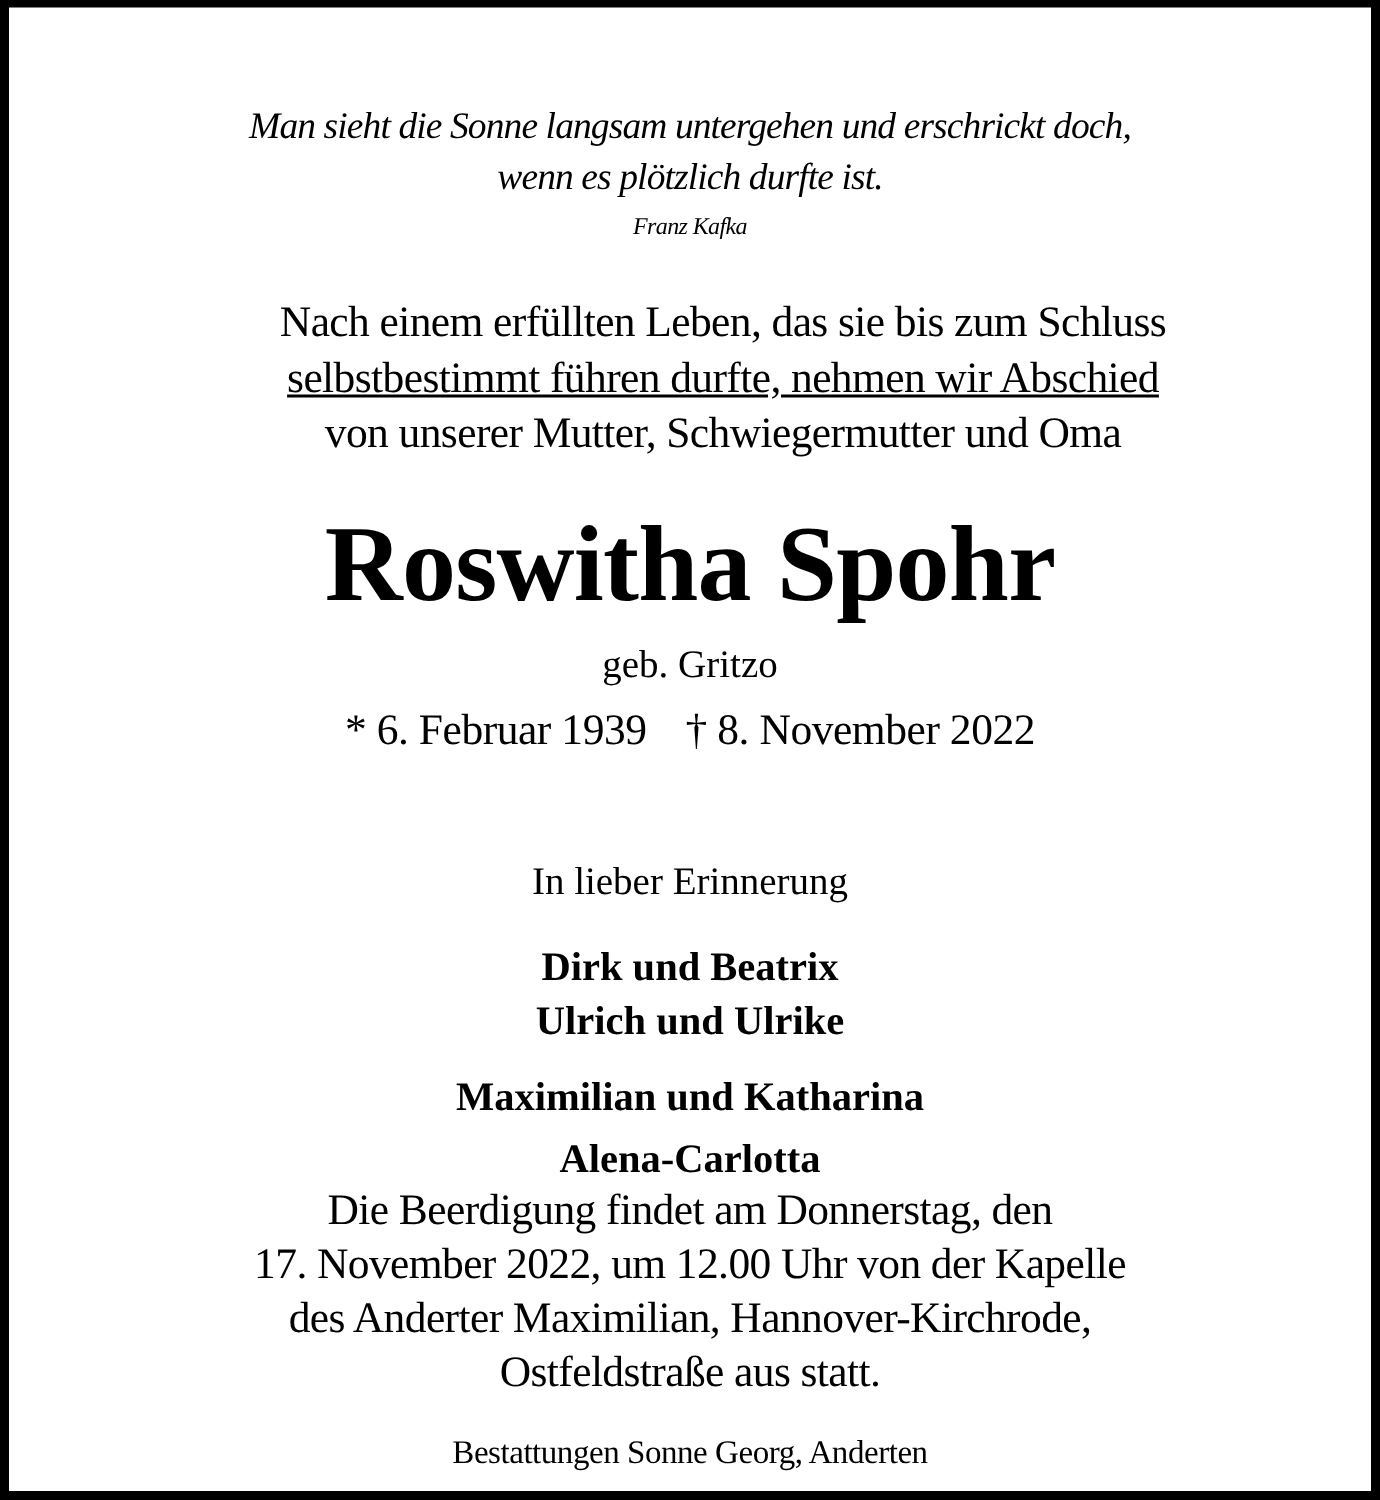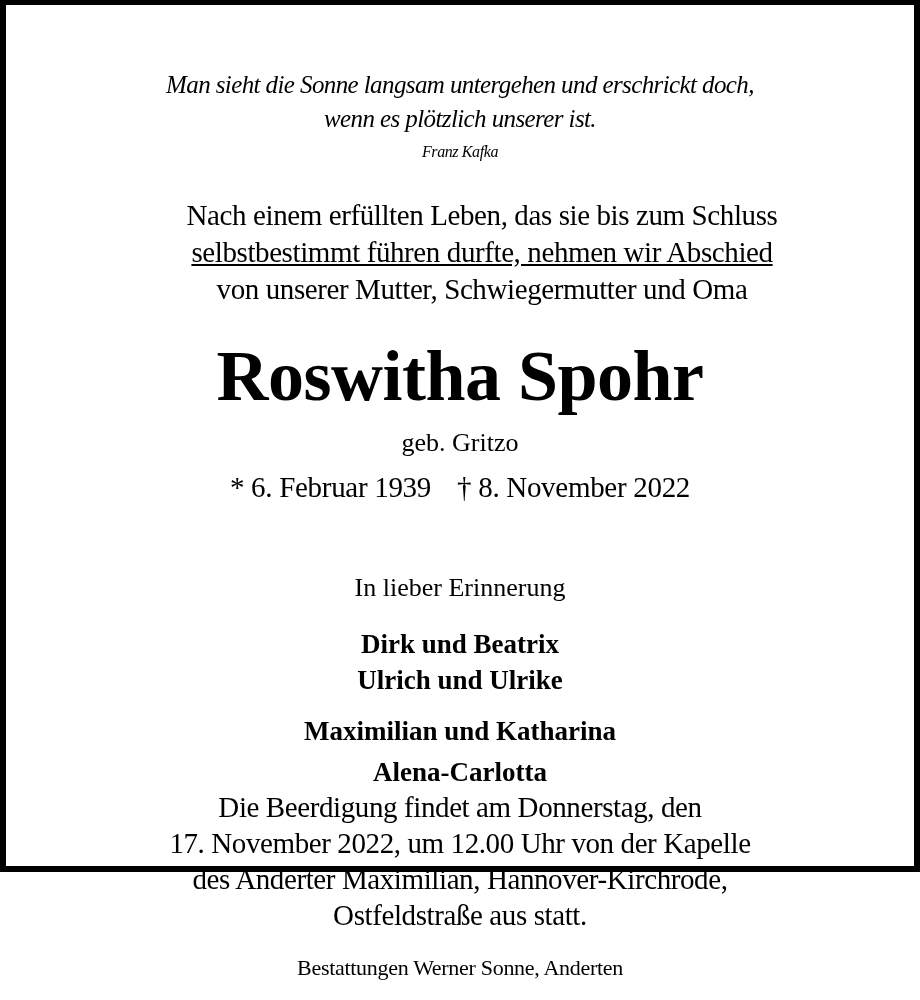--- a/index.html
+++ b/index.html
@@ -1,19 +1,19 @@
 <!DOCTYPE html>
 <html><head>
 <meta charset="utf-8">
 <style>
   html, body { margin: 0; padding: 0; background: #ffffff; }
   body { width: 920px; height: 1000px; overflow: hidden; }
   .frame {
     position: absolute; left: 0; top: 0;
-    width: 920px; height: 872px;
+    width: 920px; height: 1000px;
     box-sizing: border-box;
     border: 6px solid #000000;
     border-top-width: 5px;
     background: #ffffff;
     font-family: "Liberation Serif", "DejaVu Serif", serif;
     color: #000000;
     text-align: center;
   }
   .line { position: absolute; left: 0; right: 0; white-space: nowrap; }
   .quote { font-style: italic; font-size: 25px; letter-spacing: -0.6px; }
@@ -26,21 +26,21 @@
   .mourners { font-weight: bold; font-size: 27px; line-height: 32px; }
   .funeral { font-size: 29px; line-height: 33px; letter-spacing: -0.4px; }
   .undertaker { font-size: 22px; letter-spacing: -0.3px; }
 </style>
 </head>
 <body>
 
 <div class="frame">
 
   <div class="line quote" style="top:66px;">Man sieht die Sonne langsam untergehen und erschrickt doch,</div>
-  <div class="line quote" style="top:100px;">wenn es plötzlich unserer ist.</div>
+  <div class="line quote" style="top:100px;">wenn es plötzlich durfte ist.</div>
   <div class="line author" style="top:138px;">Franz Kafka</div>
 
   <div class="line intro" style="top:193px;">Nach einem erfüllten Leben, das sie bis zum Schluss</div>
   <div class="line intro" style="top:230px;text-decoration:underline;">selbstbestimmt führen durfte, nehmen wir Abschied</div>
   <div class="line intro" style="top:267px;">von unserer Mutter, Schwiegermutter und Oma</div>
 
   <div class="line name" style="top:330px;">Roswitha Spohr</div>
   <div class="line maiden" style="top:423px;">geb. Gritzo</div>
   <div class="line dates" style="top:466px;">
     <span>* 6. Februar 1939</span><span style="display:inline-block;width:26px;"></span><span>† 8. November 2022</span>
@@ -51,15 +51,15 @@
   <div class="line mourners" style="top:623px;">Dirk und Beatrix</div>
   <div class="line mourners" style="top:659px;">Ulrich und Ulrike</div>
   <div class="line mourners" style="top:710px;">Maximilian und Katharina</div>
   <div class="line mourners" style="top:751px;">Alena-Carlotta</div>
 
   <div class="line funeral" style="top:786px;">Die Beerdigung findet am Donnerstag, den</div>
   <div class="line funeral" style="top:822px;">17. November 2022, um 12.00 Uhr von der Kapelle</div>
   <div class="line funeral" style="top:858px;">des Anderter Maximilian, Hannover-Kirchrode,</div>
   <div class="line funeral" style="top:894px;">Ostfeldstraße aus statt.</div>
 
-  <div class="line undertaker" style="top:950px;">Bestattungen Werner Sonne, Anderten</div>
+  <div class="line undertaker" style="top:950px;">Bestattungen Sonne Georg, Anderten</div>
 
 </div>
 
 </body></html>

